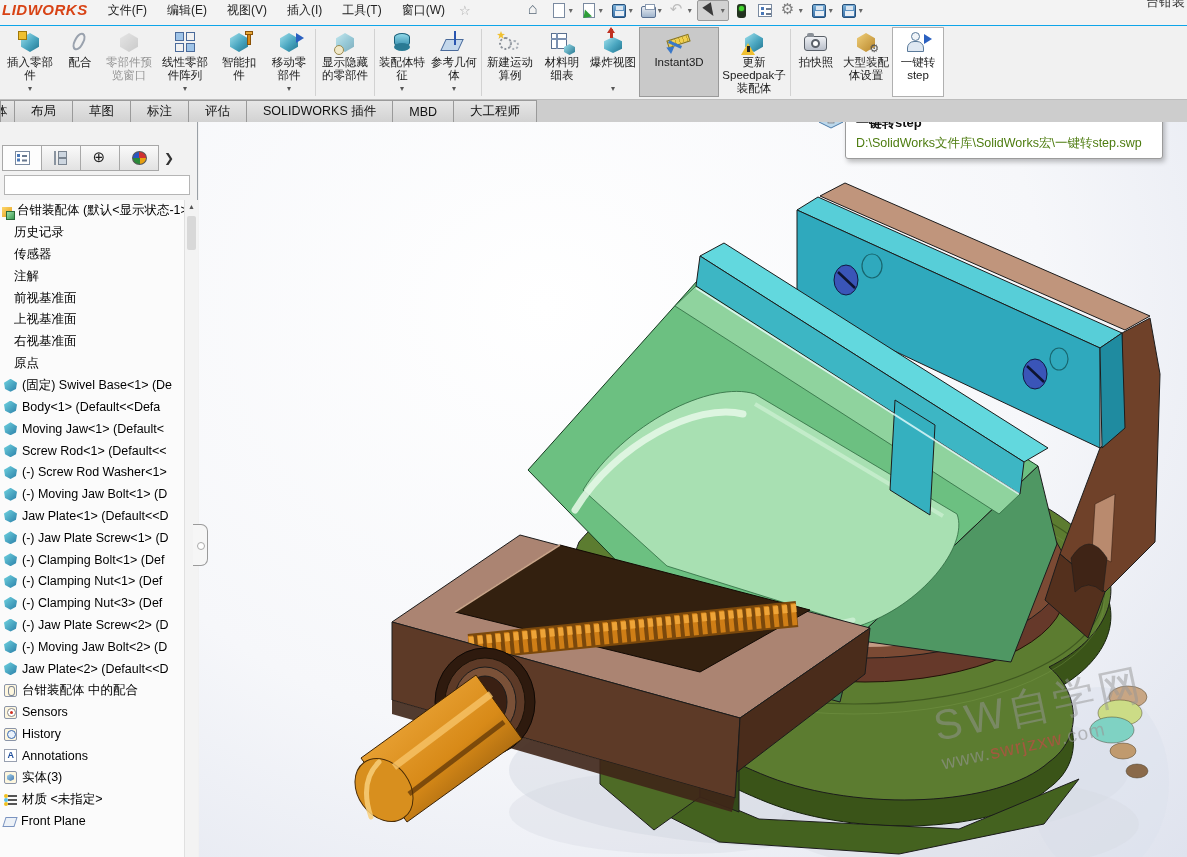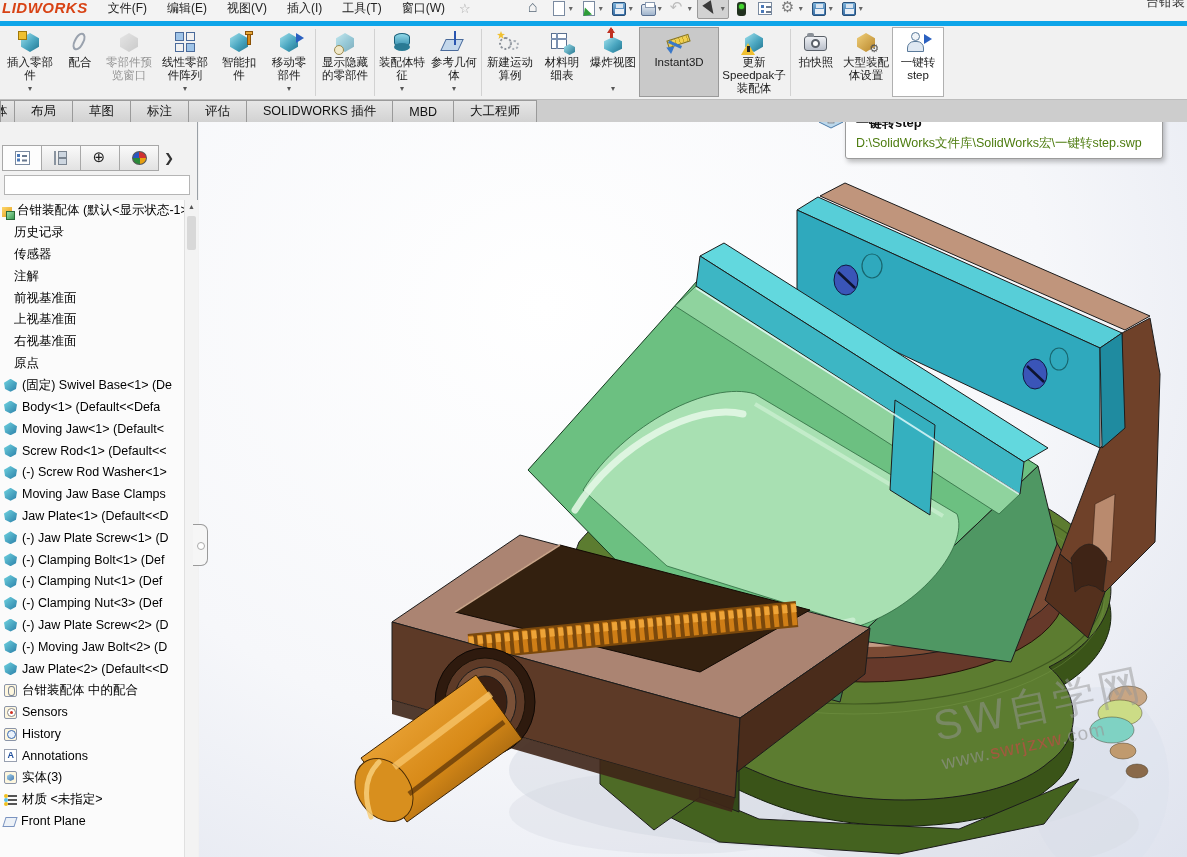--- a/index.html
+++ b/index.html
@@ -1,20 +1,20 @@
 <!DOCTYPE html>
 <html><head>
 <meta charset="utf-8">
 <style>
   html,body{margin:0;padding:0;width:1187px;height:857px;overflow:hidden;
     font-family:"Liberation Sans",sans-serif;background:#f1f1f1;}
   *{box-sizing:border-box;}
   
   #menubar{position:absolute;left:0;top:0;width:1187px;height:26px;background:#f3f3f3;
-    border-bottom:5px solid #0ea5e9;display:flex;align-items:center;}
+    border-bottom:1px solid #0ea5e9;display:flex;align-items:center;}
   #logo{color:#d84315;font-style:italic;font-weight:bold;font-size:15px;letter-spacing:.5px;
     margin:-6px 10px 0 2px;white-space:nowrap;}
   .menu-item{font-size:12px;color:#222;padding:3px 10px;margin-top:-4px;white-space:nowrap;cursor:default;}
   #pin{color:#a8a8a8;font-size:13px;margin:-4px 8px 0 4px;}
   #quickbar{display:flex;align-items:center;margin:-4px 0 0 44px;}
   .qslot{display:flex;align-items:center;padding:2px 3px;margin:0 1px;border-radius:2px;}
   .qslot.pressed{background:#d2d2d2;border:1px solid #9a9a9a;}
   .qdrop{font-size:8px;color:#666;margin-left:2px;}
   .qi{position:relative;width:16px;height:16px;display:inline-block;}
   .qi-home::before{content:"⌂";position:absolute;left:1px;top:-3px;font-size:16px;color:#5a6a7a;}
@@ -444,21 +444,21 @@
     <div class="trow">
         <span class="ic ic-part"></span>
         <span>Screw Rod&lt;1&gt; (Default&lt;&lt;</span>
       </div>
     <div class="trow">
         <span class="ic ic-part"></span>
         <span>(-) Screw Rod Washer&lt;1&gt;</span>
       </div>
     <div class="trow">
         <span class="ic ic-part"></span>
-        <span>Moving Jaw Base Clamps</span>
+        <span>(-) Moving Jaw Bolt&lt;1&gt; (D</span>
       </div>
     <div class="trow">
         <span class="ic ic-part"></span>
         <span>Jaw Plate&lt;1&gt; (Default&lt;&lt;D</span>
       </div>
     <div class="trow">
         <span class="ic ic-part"></span>
         <span>(-) Jaw Plate Screw&lt;1&gt; (D</span>
       </div>
     <div class="trow">

